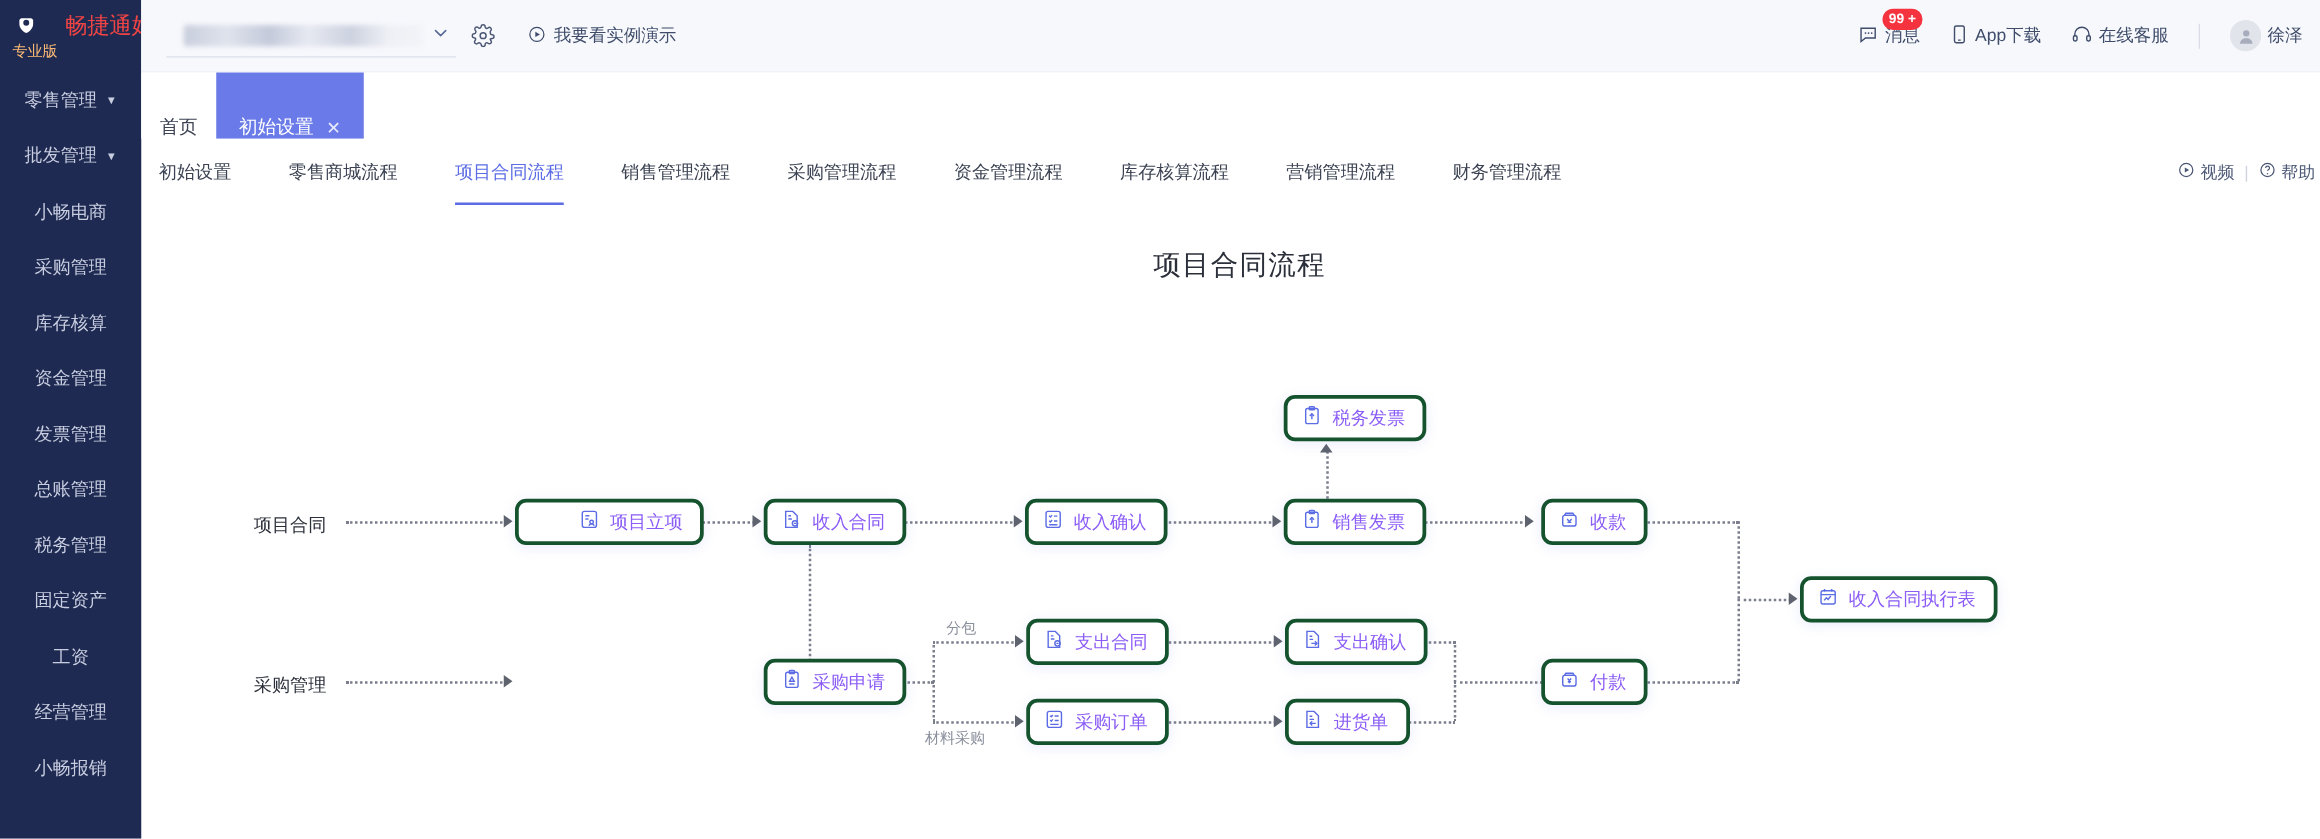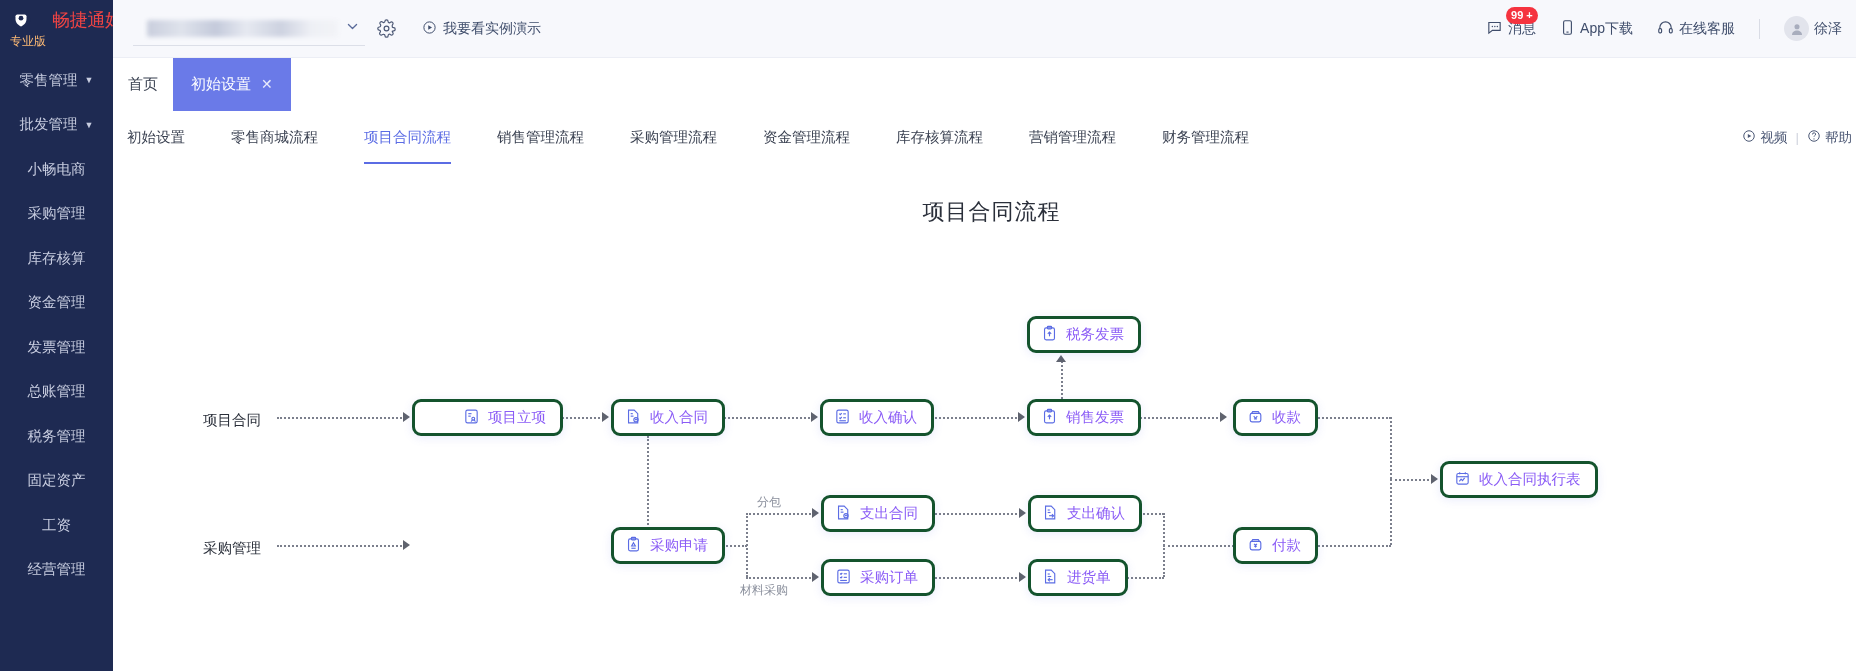--- a/index.html
+++ b/index.html
@@ -56,22 +56,22 @@
     font-weight:bold; white-space:nowrap;
   }
   #tb-divider { width:1px; height:20px; background:#d9dce5; }
   #avatar { width:25px; height:25px; border-radius:50%; background:#e2e4ec;
             display:flex; align-items:center; justify-content:center; }
   
   #wintabs {
     position:absolute; left:113px; top:58px; right:0; height:53px;
     background:#ffffff; display:flex; align-items:center; padding-left:0;
   }
-  .wtab { height:53px; display:flex; align-items:center; justify-content:center;
-          font-size:15px; color:#3b4252; cursor:pointer;font-family:Liberation Serif, serif; }
+  .wtab { height:53px; display:flex; align-items:flex-end; justify-content:center;
+          font-size:15px; color:#3b4252; cursor:pointer; }
   #wtab-home { width:60px; }
   #wtab-active { background:#6a7ae8; color:#fff; padding:0 18px; gap:10px; }
   #wtab-close { font-size:14px; opacity:.85; }
   
   #content {
     position:absolute; left:127px; top:111px; right:0; bottom:0;
     background:#ffffff;
   }
   #subtabs { height:53px; display:flex; align-items:center; position:relative; }
   .stab { font-size:14.5px; color:#3b4252; cursor:pointer; white-space:nowrap;
@@ -160,20 +160,23 @@
   </div>
   <div class="side-item">
     <span>固定资产</span>
   </div>
   <div class="side-item">
     <span>工资</span>
   </div>
   <div class="side-item">
     <span>经营管理</span>
   </div>
+  <div class="side-item">
+    <span>小畅报销</span>
+  </div>
 </div>
 
 <div id="topbar">
   <div id="org-select">
     <div id="org-blur"></div>
     <span id="org-caret">
       <svg width="13" height="13" viewBox="0 0 16 16">
           <path d="M3 5.5l5 5 5-5" fill="none" stroke="#5a6b9a" stroke-width="1.6" stroke-linecap="round" stroke-linejoin="round"></path>
         </svg>
     </span>

